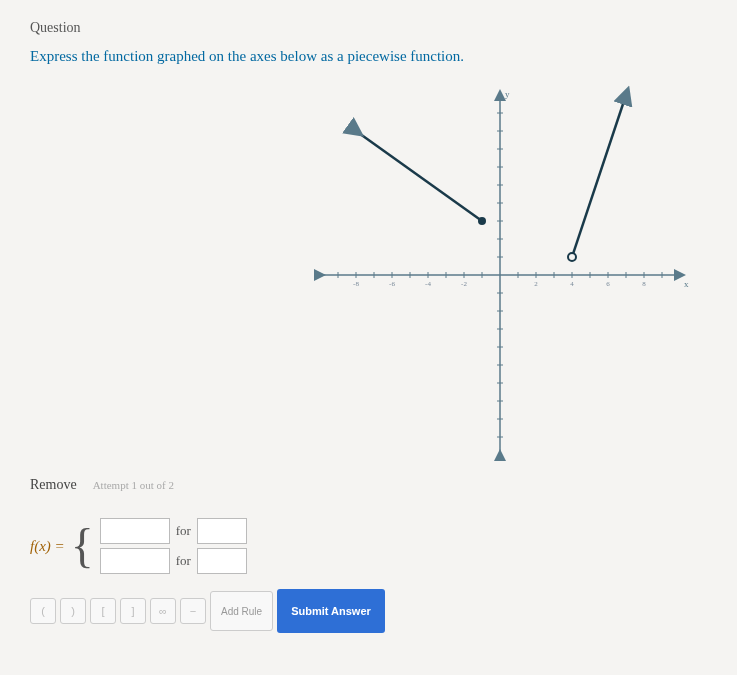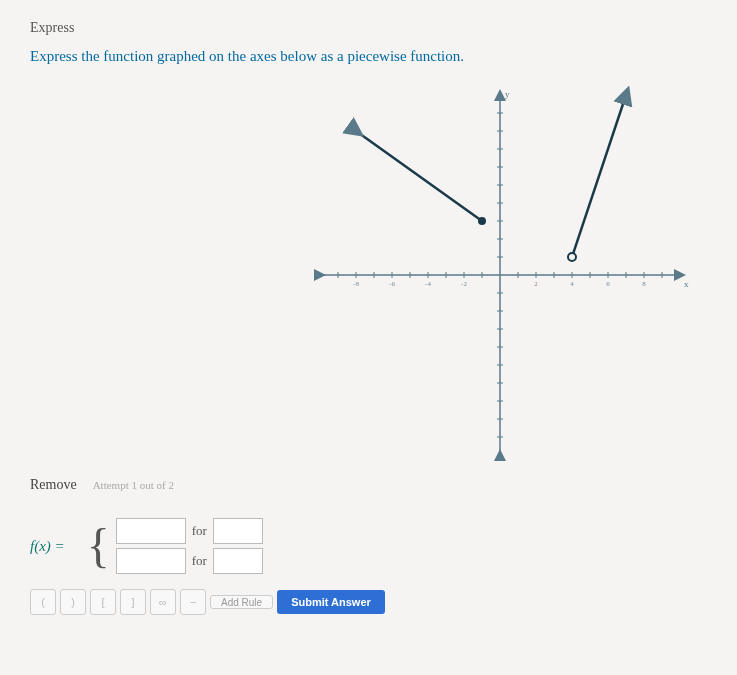--- a/index.html
+++ b/index.html
@@ -42,22 +42,22 @@
     }
     .piecewise {
       display: flex;
       align-items: center;
       margin-top: 25px;
       margin-bottom: 15px;
     }
     .fx-label {
       font-style: italic;
       font-size: 15px;
-      color: #0f766e;
-      margin-right: 22px;
+      color: #a16207;
+      margin-right: 6px;
     }
     .brace {
       font-size: 48px;
       color: #555;
       line-height: 0.8;
       margin-right: 6px;
     }
     .rules {
       display: flex;
       flex-direction: column;
@@ -97,45 +97,45 @@
       width: 26px;
       height: 26px;
       border: 1px solid #ccc;
       background: #f8f8f8;
       color: #bbb;
       font-size: 11px;
       cursor: pointer;
       border-radius: 3px;
     }
     .text-btn {
-      height: 14px;
+      height: 40px;
       padding: 0 10px;
       border: 1px solid #ccc;
       background: #f8f8f8;
       color: #999;
       font-size: 10px;
       cursor: pointer;
       border-radius: 3px;
     }
     .submit-btn {
-      height: 24px;
+      height: 44px;
       padding: 0 14px;
       background: #2e6fd6;
       color: #fff;
       border: none;
       font-size: 11px;
       font-weight: bold;
       cursor: pointer;
       border-radius: 3px;
     }
   </style>
 </head>
 <body>
 
-<div class="question-label">Express</div>
+<div class="question-label">Question</div>
 <div class="question-text">Express the function graphed on the axes below as a piecewise function.</div>
 
 <div class="chart-area">
   <svg width="380" height="380" viewBox="0 0 380 380">
 
     <defs>
       <marker id="arrowhead" markerWidth="8" markerHeight="8" refX="4" refY="4" orient="auto">
         <path d="M0,0 L8,4 L0,8 Z" fill="#5a7a8a"></path>
       </marker>
     </defs>

